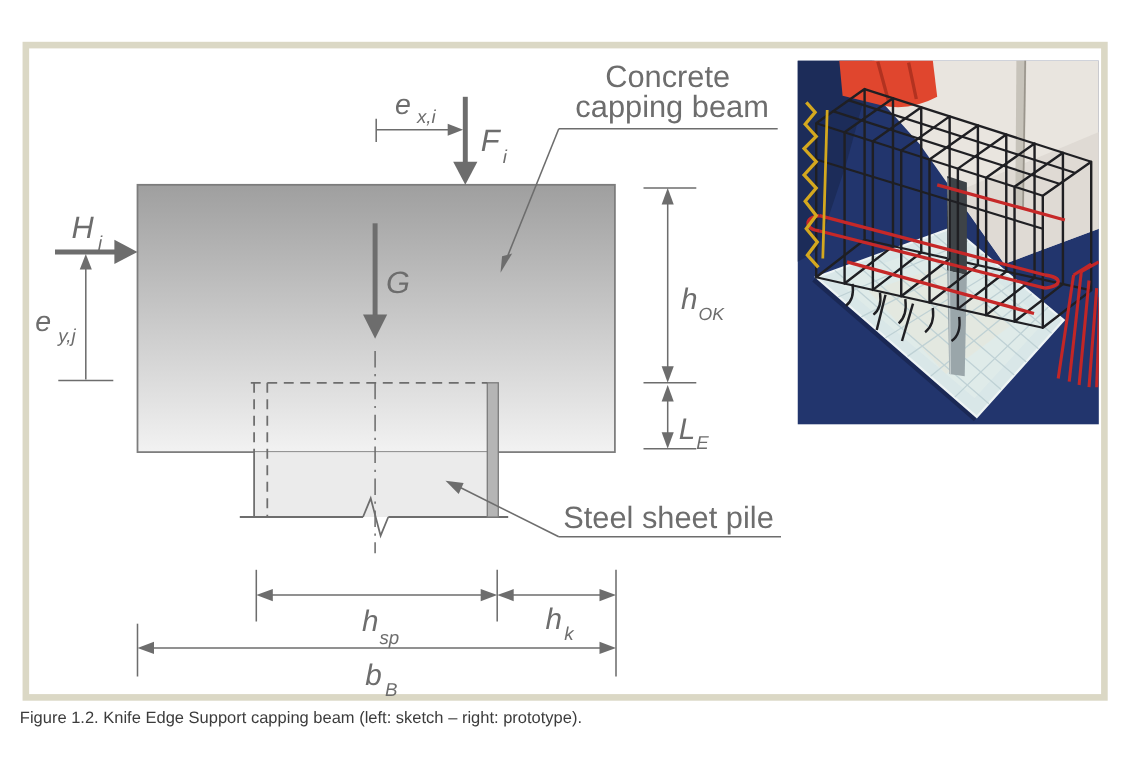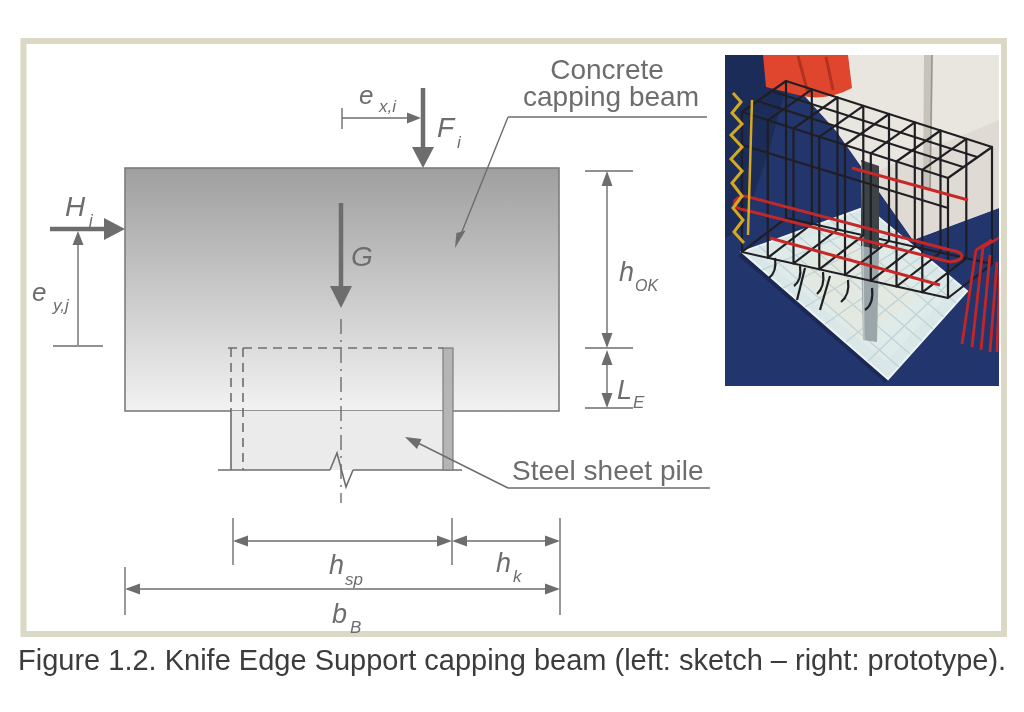--- a/index.html
+++ b/index.html
@@ -5,21 +5,21 @@
   html,body{margin:0;padding:0;background:#ffffff;}
   #stage{position:relative;width:1024px;height:712px;background:#ffffff;overflow:hidden;
          font-family:"Liberation Sans",sans-serif;}
   svg{position:absolute;left:0;top:0;}
   .ln{stroke:#6d6d6d;stroke-width:1.6;fill:none;}
   .thin{stroke:#6d6d6d;stroke-width:1.4;fill:none;}
   .thick{stroke:#6d6d6d;stroke-width:4.5;fill:none;}
   .gfill{fill:#6d6d6d;stroke:none;}
   .sym{font-family:"Liberation Sans",sans-serif;font-style:italic;fill:#6d6d6d;}
   .ann{font-family:"Liberation Sans",sans-serif;fill:#6d6d6d;}
-  #caption{position:absolute;left:18px;top:644px;width:995px;font-size:29px;color:#3c3c3c;
+  #caption{position:absolute;left:18px;top:644px;width:995px;font-size:15px;color:#3c3c3c;
            font-family:"Liberation Sans",sans-serif;}
 </style>
 </head>
 <body>
 
 <div id="stage">
 <svg width="1024" height="712" viewBox="0 0 1024 712">
   <defs>
     <linearGradient id="beamGrad" x1="0" y1="0" x2="0" y2="1">
       <stop offset="0" stop-color="#9f9f9f"></stop>

